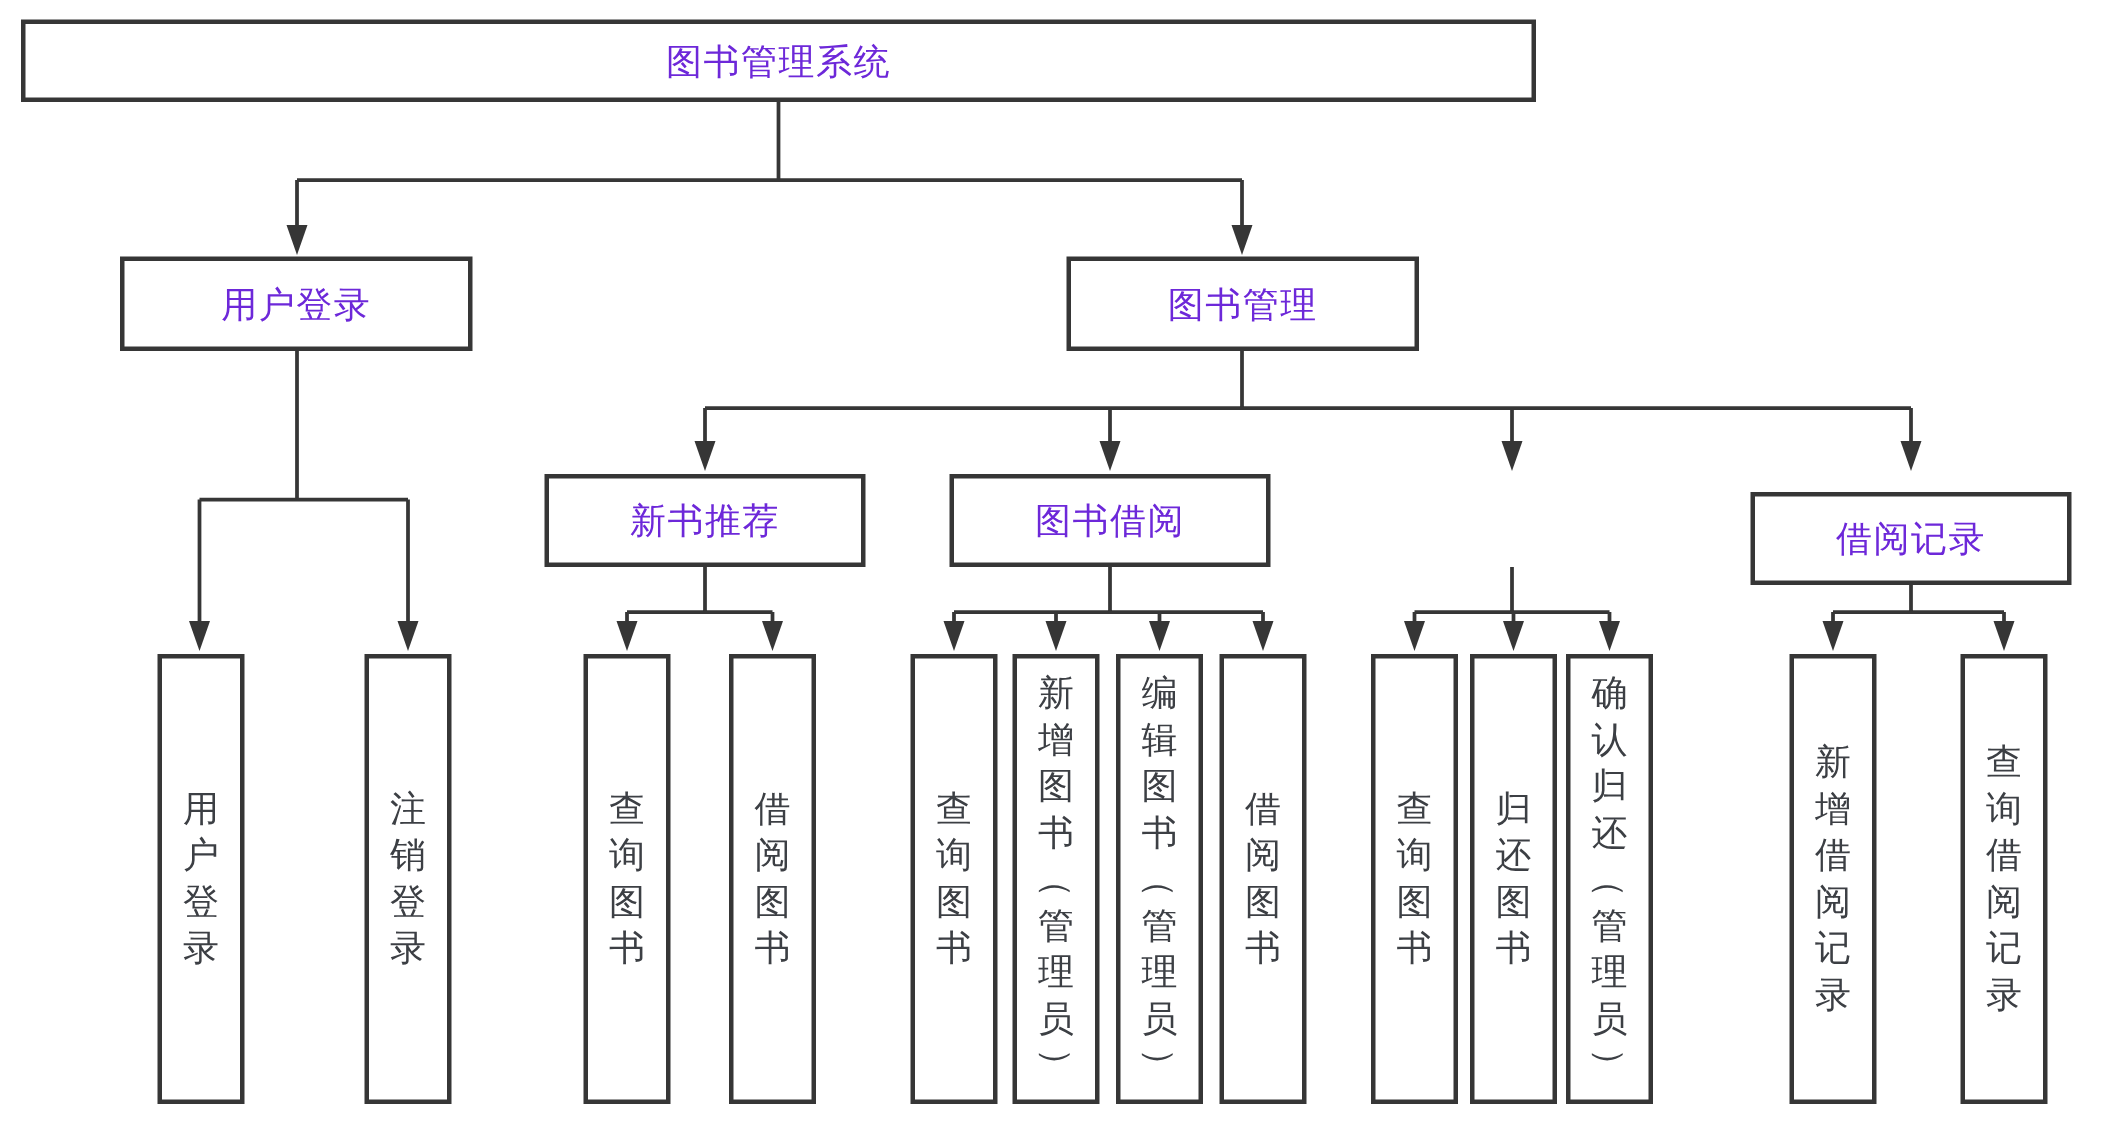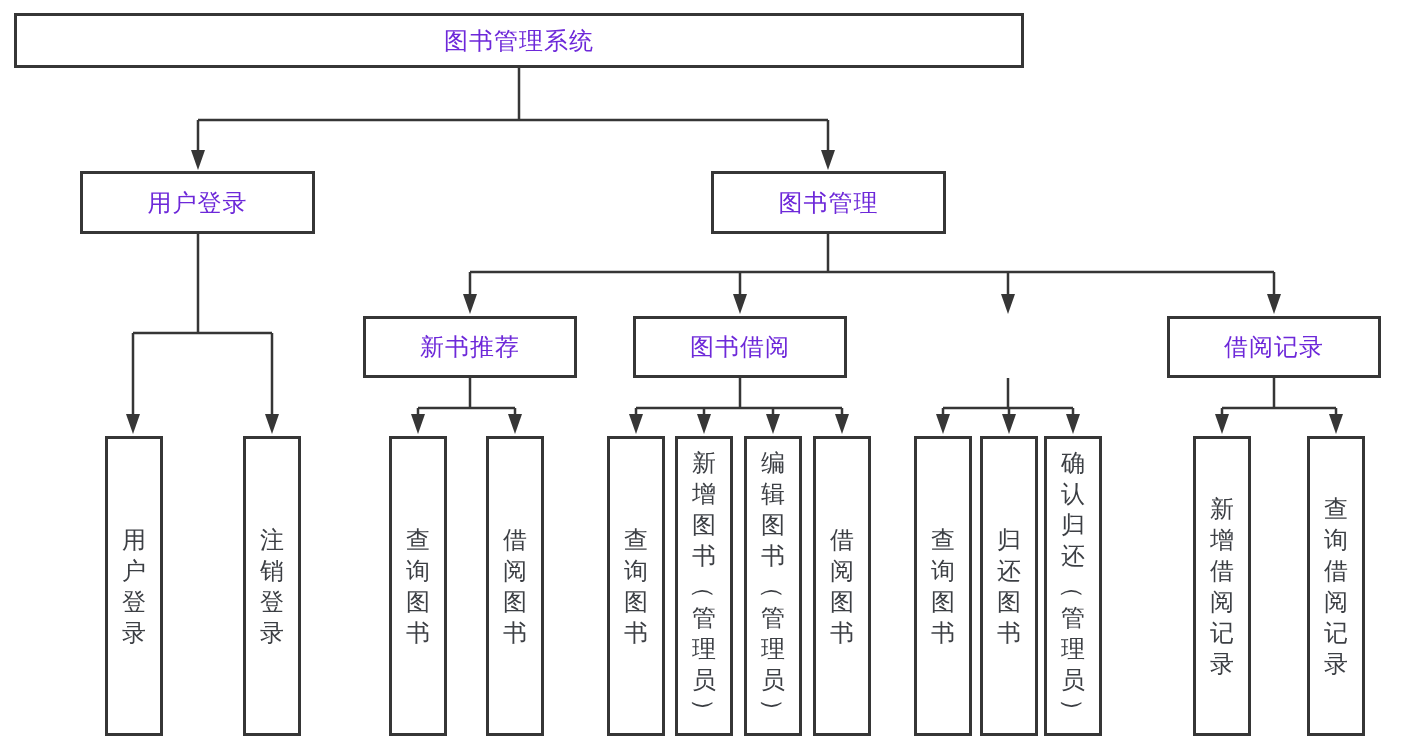--- a/index.html
+++ b/index.html
@@ -131,21 +131,21 @@
   <div class="node lvl3" style="left:363px;">
     <span>新书推荐</span>
   </div>
 
   <div class="node lvl2" style="left:711px;">
     <span>图书管理</span>
   </div>
   <div class="node lvl3" style="left:633px;">
     <span>图书借阅</span>
   </div>
-  <div class="node lvl3" style="left:1167px;">
+  <div class="node lvl3" style="left:1167px;margin-top:12px;">
     <span>借阅记录</span>
   </div>
 
   <div class="vbox" style="left:105px;">
     <div class="vtext">
         <span>用</span>
         <span>户</span>
         <span>登</span>
         <span>录</span>
       </div>

